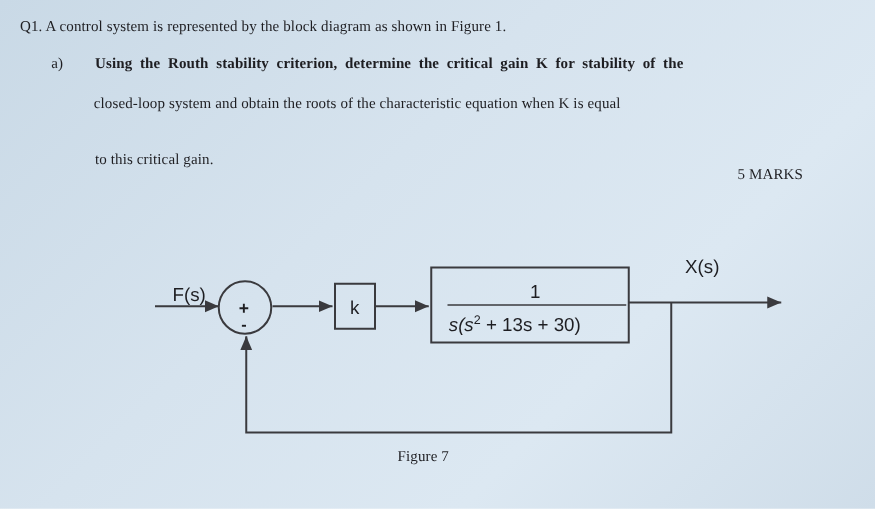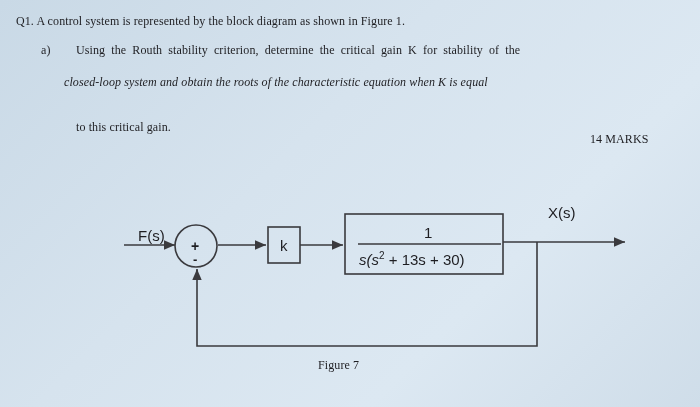--- a/index.html
+++ b/index.html
@@ -6,37 +6,37 @@
   body {
     width: 700px; height: 407px; overflow: hidden;
     background: linear-gradient(135deg, #c9d9e6 0%, #d6e3ee 40%, #dce8f2 70%, #cfdde9 100%);
     font-family: "Liberation Serif", serif;
     color: #1e1e22;
     position: relative;
   }
   .line { position: absolute; font-size: 12px; white-space: nowrap; letter-spacing: 0.1px; text-align: right; }
   #q1 { left: 16px; top: 14px; }
   #pa-label { left: 41px; top: 43px; }
-  #pa1 { left: 76px; top: 43px; word-spacing: 3px; }
-  #pa2 { left: 64px; top: 75px; font-style: italic; }
+  #pa1 { left: 76px; top: 43px; word-spacing: 3px; font-weight: bold; }
+  #pa2 { left: 75px; top: 75px; }
   #pa3 { left: 76px; top: 106px; margin-top: 14px; }
   #marks { left: 590px; top: 132px; }
   #fig-caption { left: 318px; top: 358px; }
   svg { position: absolute; left: 0; top: 0; }
   .sans { font-family: "Liberation Sans", sans-serif; }
 </style>
 </head>
 <body>
 
 <div class="line" id="q1">Q1. A control system is represented by the block diagram as shown in Figure 1.</div>
 <div class="line" id="pa-label">a)</div>
 <div class="line" id="pa1">Using the Routh stability criterion, determine the critical gain K for stability of the</div>
 <div class="line" id="pa2">closed-loop system and obtain the roots of the characteristic equation when K is equal</div>
 <div class="line" id="pa3">to this critical gain.</div>
-<div class="line" id="marks">14 MARKS</div>
+<div class="line" id="marks">5 MARKS</div>
 
 <svg width="700" height="407">
   <defs>
     <marker id="arr" markerWidth="8" markerHeight="8" refX="7" refY="4" orient="auto">
       <path d="M0,1 L7,4 L0,7 Z" fill="#3a3a3e"></path>
     </marker>
   </defs>
   <g stroke="#3a3a3e" stroke-width="1.6" fill="none">
 
     <line x1="124" y1="245" x2="175" y2="245" marker-end="url(#arr)"></line>

